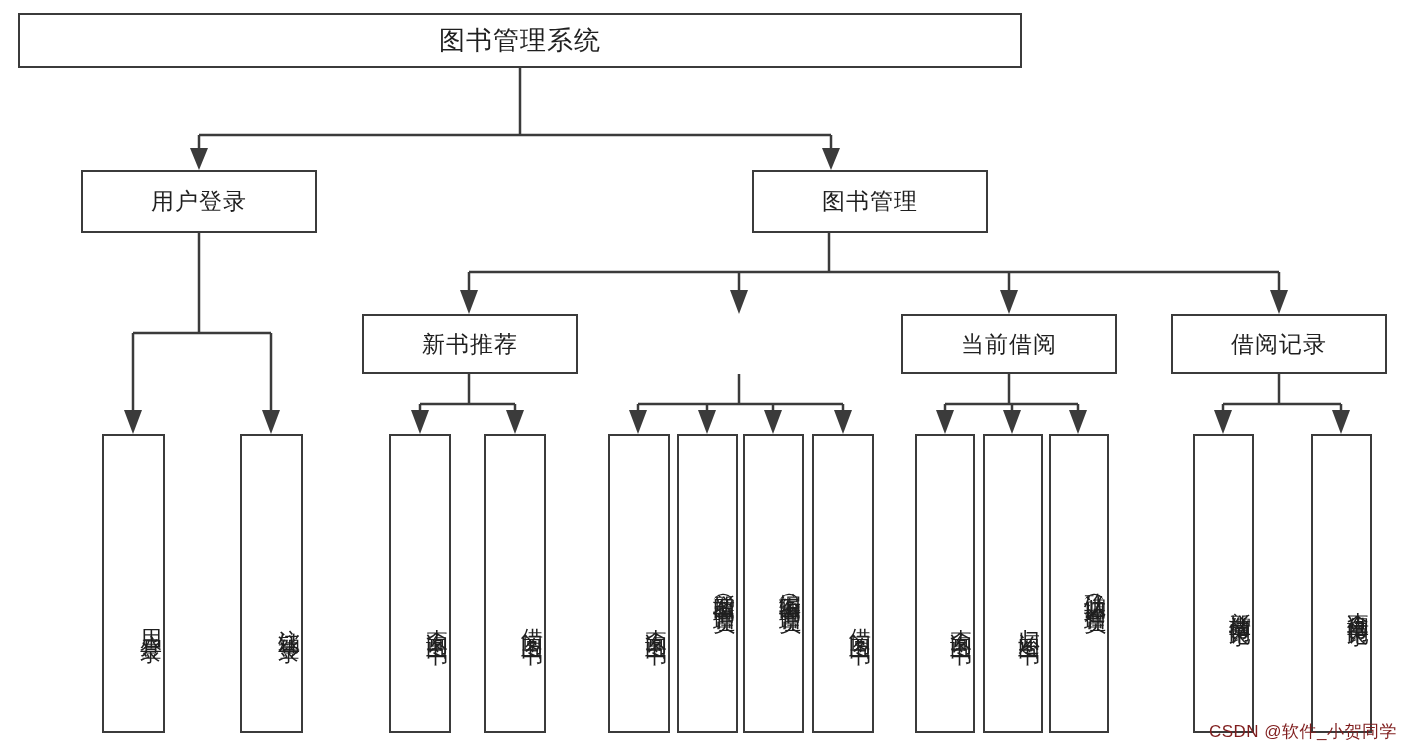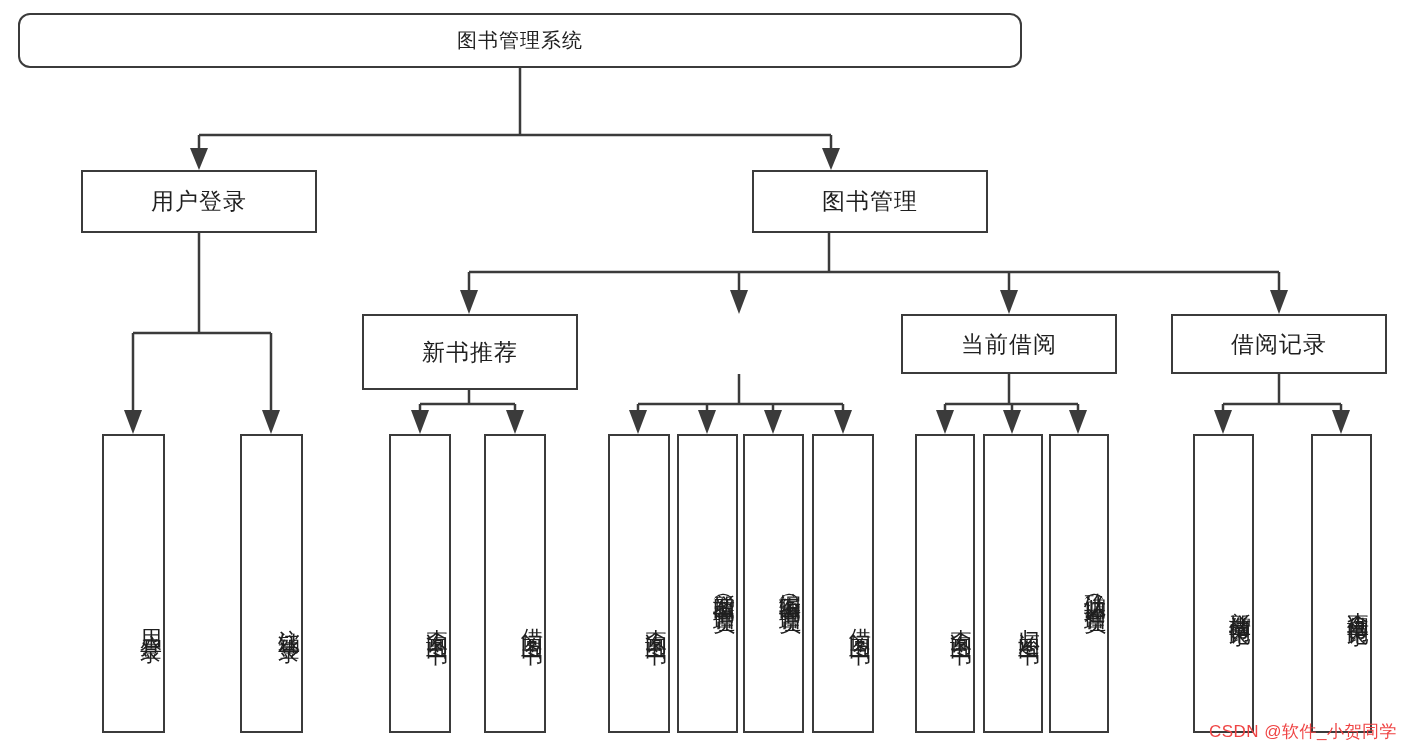--- a/index.html
+++ b/index.html
@@ -27,23 +27,22 @@
     align-items: center;
     justify-content: center;
     color: #1f1f1f;
     line-height: 1.08;
   }
   .node.h {
     font-size: 23px;
     letter-spacing: 1px;
   }
   .node.root {
-    font-size: 20px;
+    font-size: 26px;
     letter-spacing: 1px;
-    border-radius: 12px;
   }
   .node.v {
     font-size: 22px;
     writing-mode: vertical-rl;
     text-orientation: upright;
     letter-spacing: 5px;
     align-items: flex-start;
     justify-content: center;
     padding-top: 14px;
   }
@@ -67,21 +66,21 @@
   }
   #wires polygon {
     fill: #3b3b3b;
   }
   
   .watermark {
     position: absolute;
     right: 8px;
     bottom: 4px;
     font-size: 17px;
-    color: #ef4444;
+    color: #7f1d1d;
     letter-spacing: 0.5px;
     white-space: nowrap;
   }
 </style>
 </head>
 <body>
 
 <div id="canvas">
 
   <svg id="wires" viewBox="0 0 1405 747">
@@ -144,21 +143,21 @@
     <polygon points="1214,410 1232,410 1223,434"></polygon>
     <line x1="1341" y1="404" x2="1341" y2="412"></line>
     <polygon points="1332,410 1350,410 1341,434"></polygon>
   </svg>
 
   <div class="node root" style="left:18px; top:13px; width:1004px; height:55px;">图书管理系统</div>
 
   <div class="node h" style="left:81px; top:170px; width:236px; height:63px;">用户登录</div>
   <div class="node h" style="left:752px; top:170px; width:236px; height:63px;">图书管理</div>
 
-  <div class="node h" style="left:362px; top:314px; width:216px; height:76px;">新书推荐</div>
+  <div class="node h" style="left:362px; top:314px; width:216px; height:60px;">新书推荐</div>
   <div class="node h" style="left:1171px; top:314px; width:216px; height:60px;">借阅记录</div>
   <div class="node h" style="left:901px; top:314px; width:216px; height:60px;">当前借阅</div>
 
   <div class="node v" style="left:102px; top:434px; width:63px; height:299px; padding-top:75px;">用户登录</div>
   <div class="node v" style="left:240px; top:434px; width:63px; height:299px; padding-top:75px;">注销登录</div>
 
   <div class="node v" style="left:389px; top:434px; width:62px; height:299px; padding-top:75px;">查询图书</div>
   <div class="node v" style="left:484px; top:434px; width:62px; height:299px; padding-top:75px;">借阅图书</div>
 
   <div class="node v" style="left:608px; top:434px; width:62px; height:299px; padding-top:75px;">查询图书</div>

